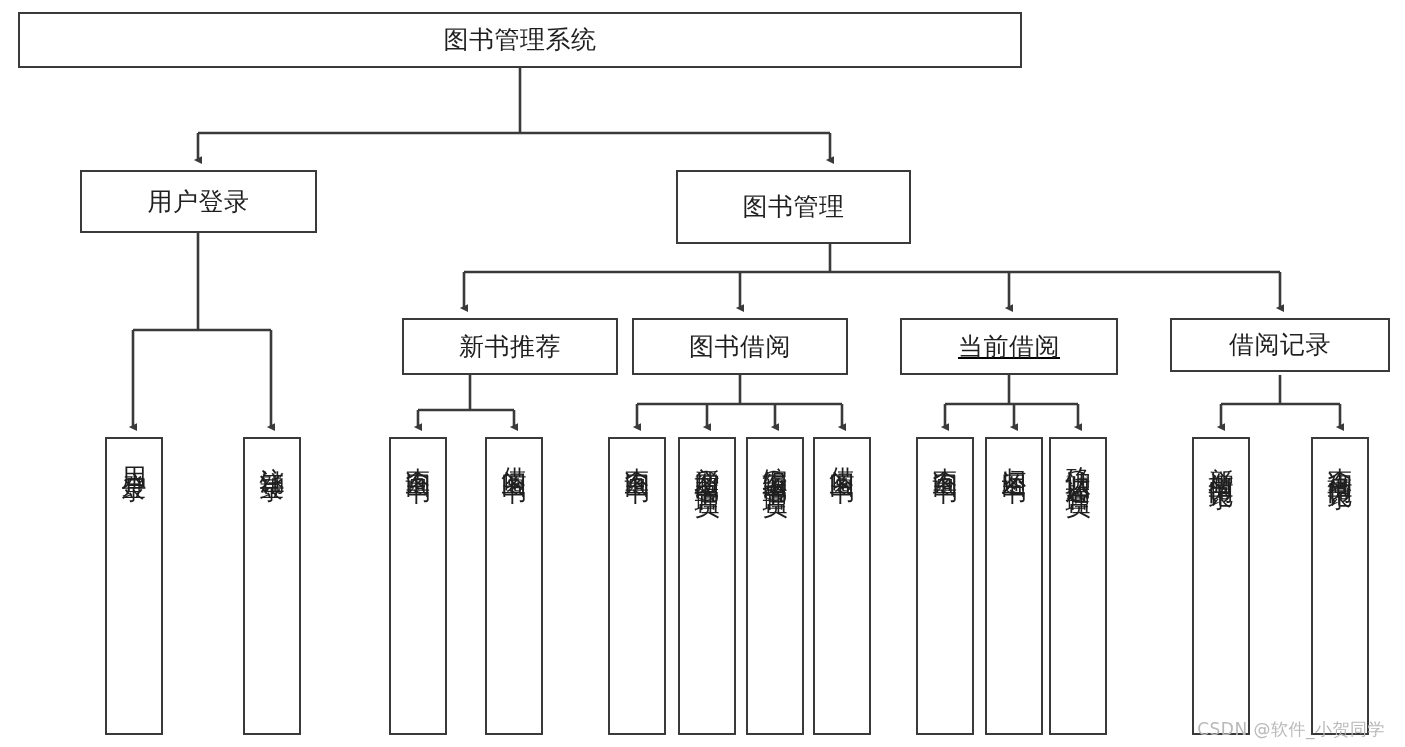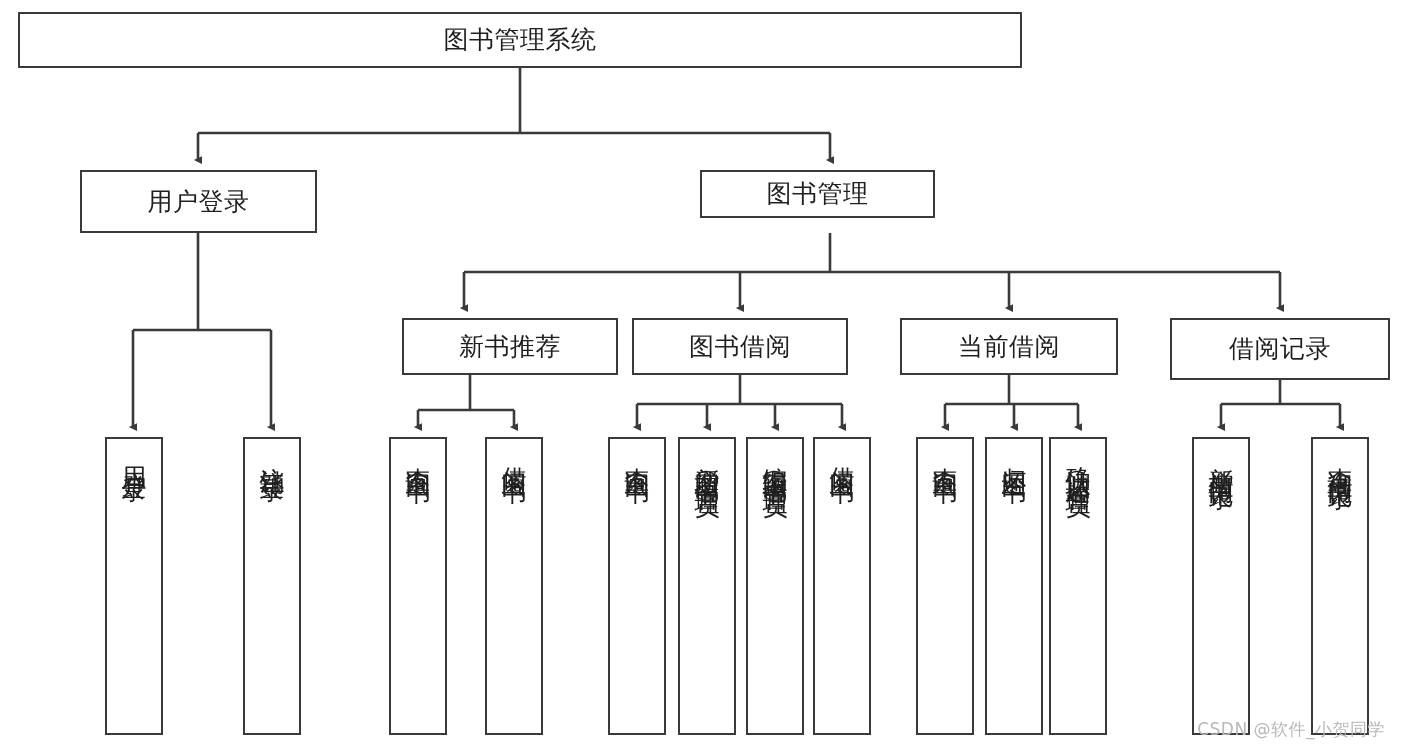--- a/index.html
+++ b/index.html
@@ -132,37 +132,37 @@
   </svg>
 
   <div class="node root horizontal" style="left:18px; top:12px; width:1004px; height:56px;">
     <span class="node-label">图书管理系统</span>
   </div>
 
   <div class="node horizontal" style="left:80px; top:170px; width:237px; height:63px;">
     <span class="node-label">用户登录</span>
   </div>
 
-  <div class="node horizontal" style="left:700px; top:170px; width:235px; height:48px;">
+  <div class="node horizontal" style="left:676px; top:170px; width:235px; height:74px;">
     <span class="node-label">图书管理</span>
   </div>
 
   <div class="node horizontal" style="left:362px; top:318px; width:216px; height:57px;margin-left:40px;">
     <span class="node-label">新书推荐</span>
   </div>
 
   <div class="node horizontal" style="left:632px; top:318px; width:216px; height:57px;">
     <span class="node-label">图书借阅</span>
   </div>
 
-  <div class="node horizontal" style="left:900px; top:318px; width:218px; height:57px;">
+  <div class="node horizontal" style="left:900px; top:318px; width:218px; height:57px;text-decoration:underline;">
     <span class="node-label">当前借阅</span>
   </div>
 
-  <div class="node horizontal" style="left:1170px; top:318px; width:220px; height:62px;">
+  <div class="node horizontal" style="left:1170px; top:318px; width:220px; height:54px;">
     <span class="node-label">借阅记录</span>
   </div>
 
   <div class="node vertical" style="left:105px; top:437px; width:58px; height:298px;">
     <span class="node-label">用户登录</span>
   </div>
 
   <div class="node vertical" style="left:243px; top:437px; width:58px; height:298px;">
     <span class="node-label">注销登录</span>
   </div>

